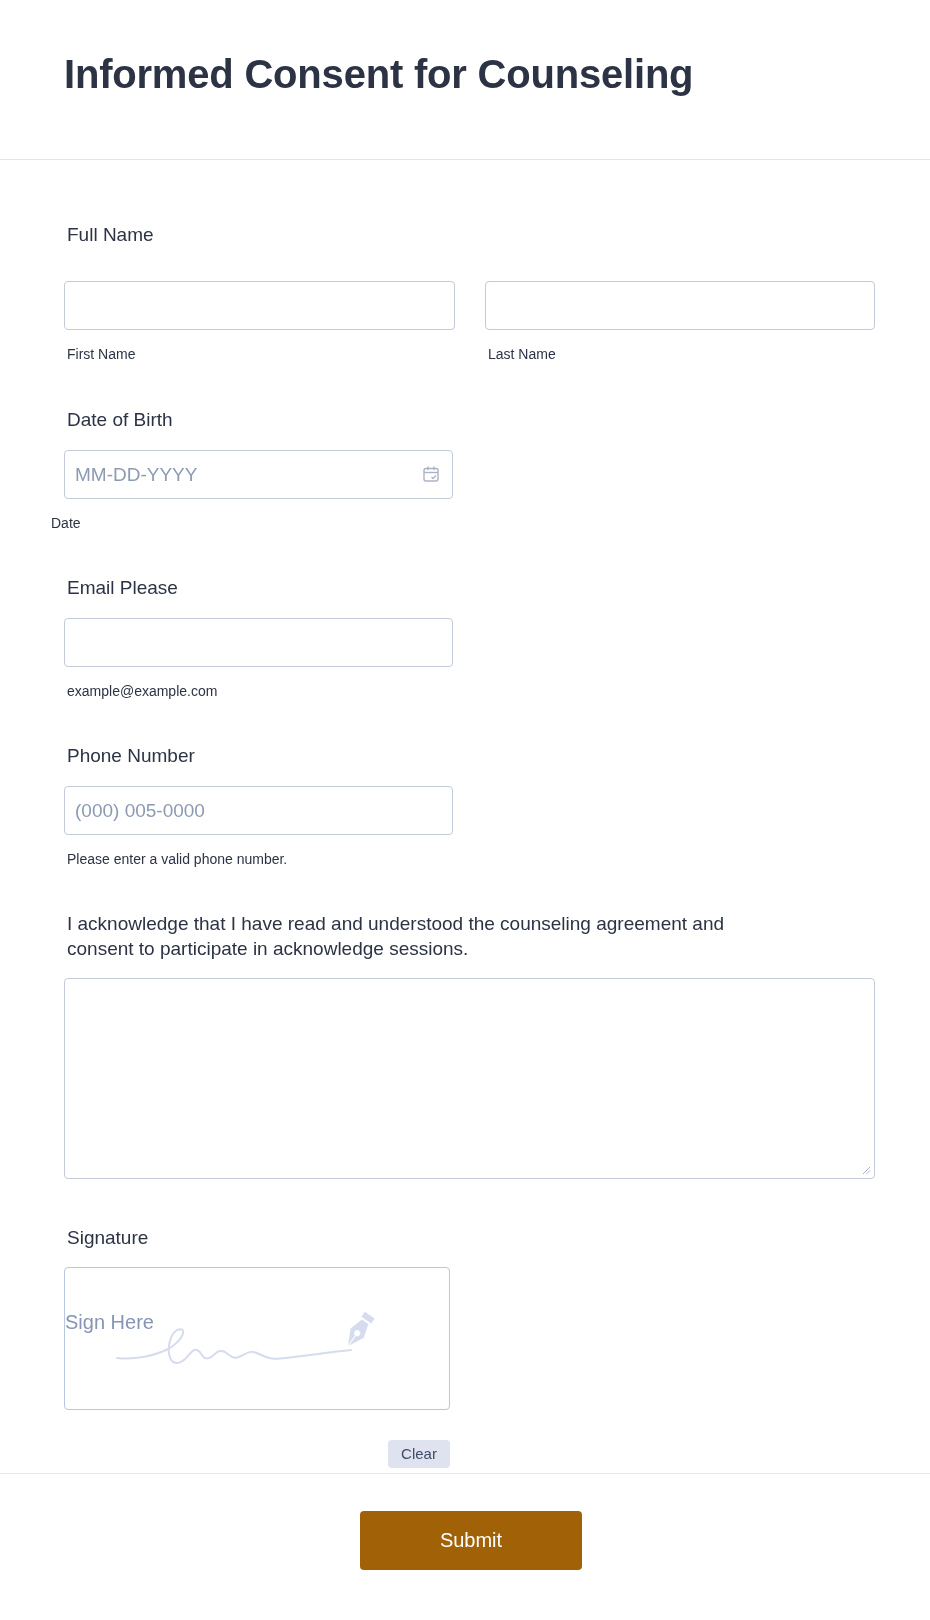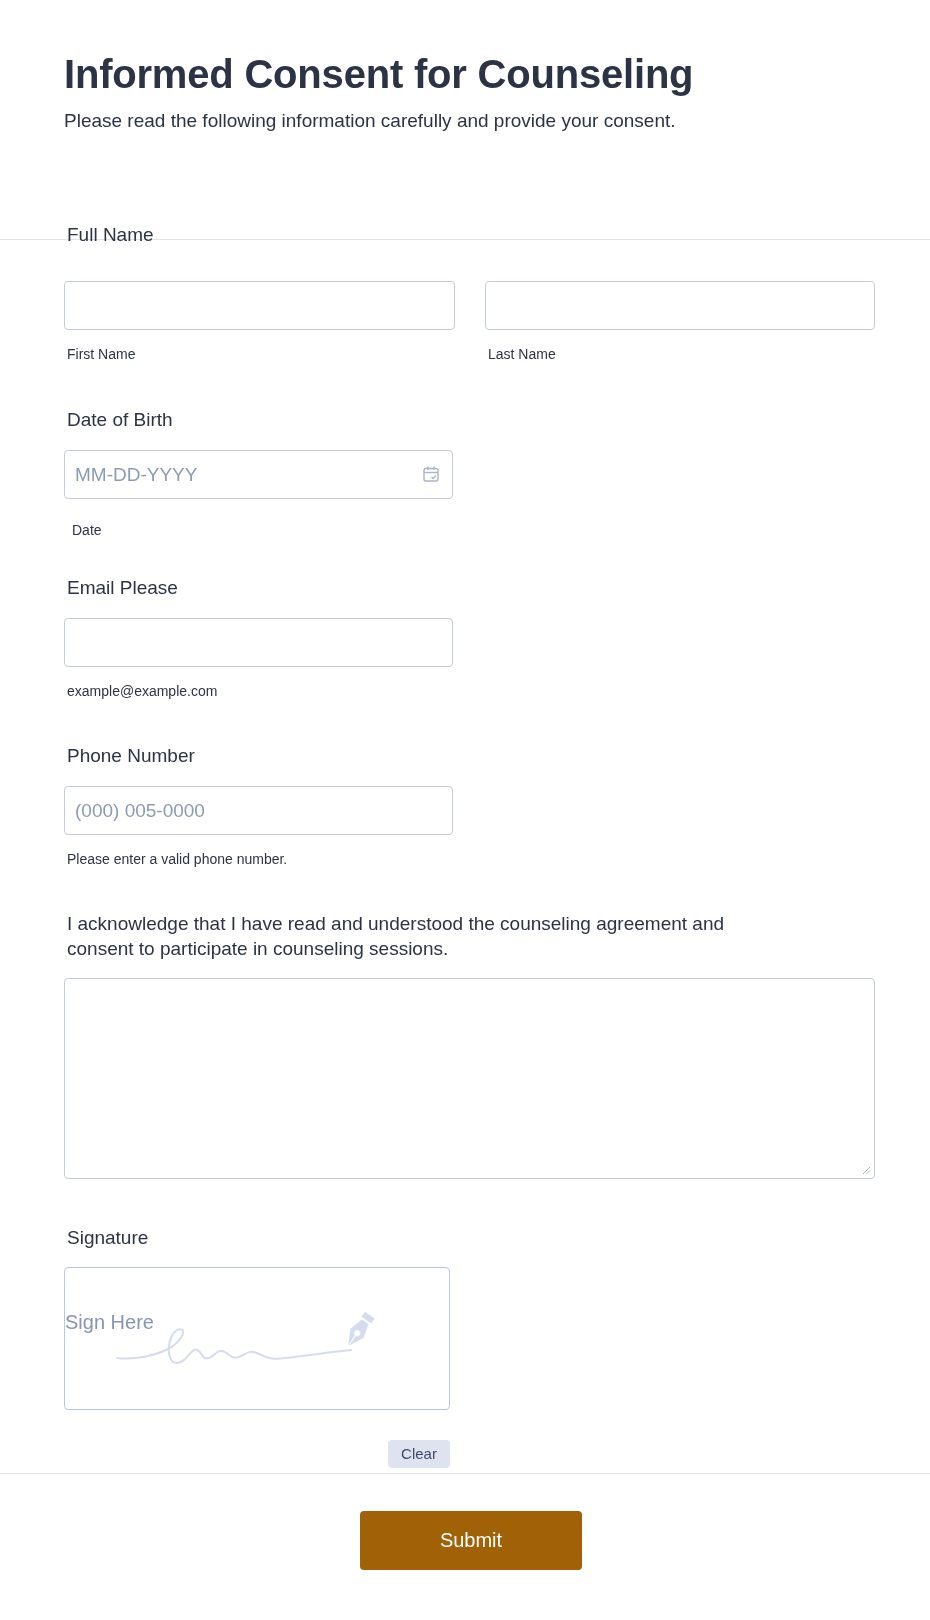--- a/index.html
+++ b/index.html
@@ -1,19 +1,19 @@
 <!DOCTYPE html>
 <html><head>
 <meta charset="utf-8">
 <style>
   * { box-sizing: border-box; margin: 0; padding: 0; }
   html, body { width: 930px; height: 1620px; background: #ffffff; overflow: hidden; }
   body { font-family: "Liberation Sans", "DejaVu Sans", sans-serif; color: #2c3345; position: relative; }
 
-  .header { position: absolute; left: 0; top: 0; width: 930px; height: 240px; border-bottom: 1px solid #dfe3ea; }
+  .header { position: absolute; left: 0; top: 0; width: 930px; height: 160px; border-bottom: 1px solid #dfe3ea; }
   .title { position: absolute; left: 64px; top: 52px; font-size: 40px; font-weight: bold; color: #2c3345; letter-spacing: -0.2px; }
   .subtitle { position: absolute; left: 64px; top: 110px; font-size: 19px; color: #2c3345; }
 
   .label { position: absolute; left: 67px; font-size: 19px; color: #2c3345; }
   .sublabel { position: absolute; font-size: 14px; color: #2c3345; }
 
   .input { position: absolute; height: 49px; border: 1px solid #c3cad8; border-radius: 4px; background: #fff; font-size: 19px; color: #8c9ab2; padding-left: 10px; line-height: 47px; }
 
   .cal-icon { position: absolute; right: 12px; top: 14px; width: 18px; height: 18px; }
 
@@ -27,54 +27,53 @@
   .clear-btn { position: absolute; left: 388px; top: 1416px; width: 62px; height: 28px; background: #dfe3ef; border-radius: 4px; font-size: 15px; color: #3e4b69; text-align: center; line-height: 28px; border: none; margin-top: 24px; }
 
   .footer-line { position: absolute; left: 0; top: 1473px; width: 930px; height: 1px; background: #e3e7ee; }
   .submit { position: absolute; left: 360px; top: 1511px; width: 222px; height: 59px; background: #a16207; border-radius: 4px; color: #fff; font-size: 20px; text-align: center; line-height: 59px; border: none; }
 </style>
 </head>
 <body>
 
 <div class="header">
   <div class="title">Informed Consent for Counseling</div>
-  <div class="subtitle">Please read the following information carefully and provide your consent.</div>
 </div>
 
 <div class="label" style="top:224px;">Full Name</div>
 <div class="input" style="left:64px; top:281px; width:391px;"></div>
 <div class="sublabel" style="left:67px; top:346px;">First Name</div>
 <div class="input" style="left:485px; top:281px; width:390px;"></div>
 <div class="sublabel" style="left:488px; top:346px;">Last Name</div>
 
 <div class="label" style="top:409px;">Date of Birth</div>
 <div class="input" style="left:64px; top:450px; width:389px;">
   <span>MM-DD-YYYY</span>
   <svg class="cal-icon" viewBox="0 0 18 18">
     <rect x="2" y="3.5" width="14" height="12.5" rx="2" fill="none" stroke="#aab4c6" stroke-width="1.4"></rect>
     <line x1="2" y1="7.5" x2="16" y2="7.5" stroke="#aab4c6" stroke-width="1.4"></line>
     <line x1="6" y1="1.5" x2="6" y2="5" stroke="#aab4c6" stroke-width="1.4"></line>
     <line x1="12" y1="1.5" x2="12" y2="5" stroke="#aab4c6" stroke-width="1.4"></line>
     <polyline points="9.5,12 11,13.5 14,10.5" fill="none" stroke="#aab4c6" stroke-width="1.3"></polyline>
   </svg>
 </div>
-<div class="sublabel" style="left:72px; top:515px;margin-top:7px;">Date</div>
+<div class="sublabel" style="left:51px; top:515px;">Date</div>
 
 <div class="label" style="top:577px;">Email Please</div>
 <div class="input" style="left:64px; top:618px; width:389px;"></div>
 <div class="sublabel" style="left:67px; top:683px;">example@example.com</div>
 
 <div class="label" style="top:745px;">Phone Number</div>
 <div class="input" style="left:64px; top:786px; width:389px;">
   <span>(000) 005-0000</span>
 </div>
 <div class="sublabel" style="left:67px; top:851px;">Please enter a valid phone number.</div>
 
 <div class="label" style="top:913px;">I acknowledge that I have read and understood the counseling agreement and</div>
-<div class="label" style="top:938px;">consent to participate in counseling sessions.</div>
+<div class="label" style="top:938px;">consent to participate in acknowledge sessions.</div>
 <div class="textarea">
   <svg class="resize" viewBox="0 0 10 10">
     <line x1="2" y1="9" x2="9" y2="2" stroke="#aab4c6" stroke-width="1"></line>
     <line x1="5.5" y1="9" x2="9" y2="5.5" stroke="#aab4c6" stroke-width="1"></line>
   </svg>
 </div>
 
 <div class="label" style="top:1227px;">Signature</div>
 <div class="sig-box">
   <svg class="sig-svg" width="290" height="70" viewBox="0 0 290 70">

